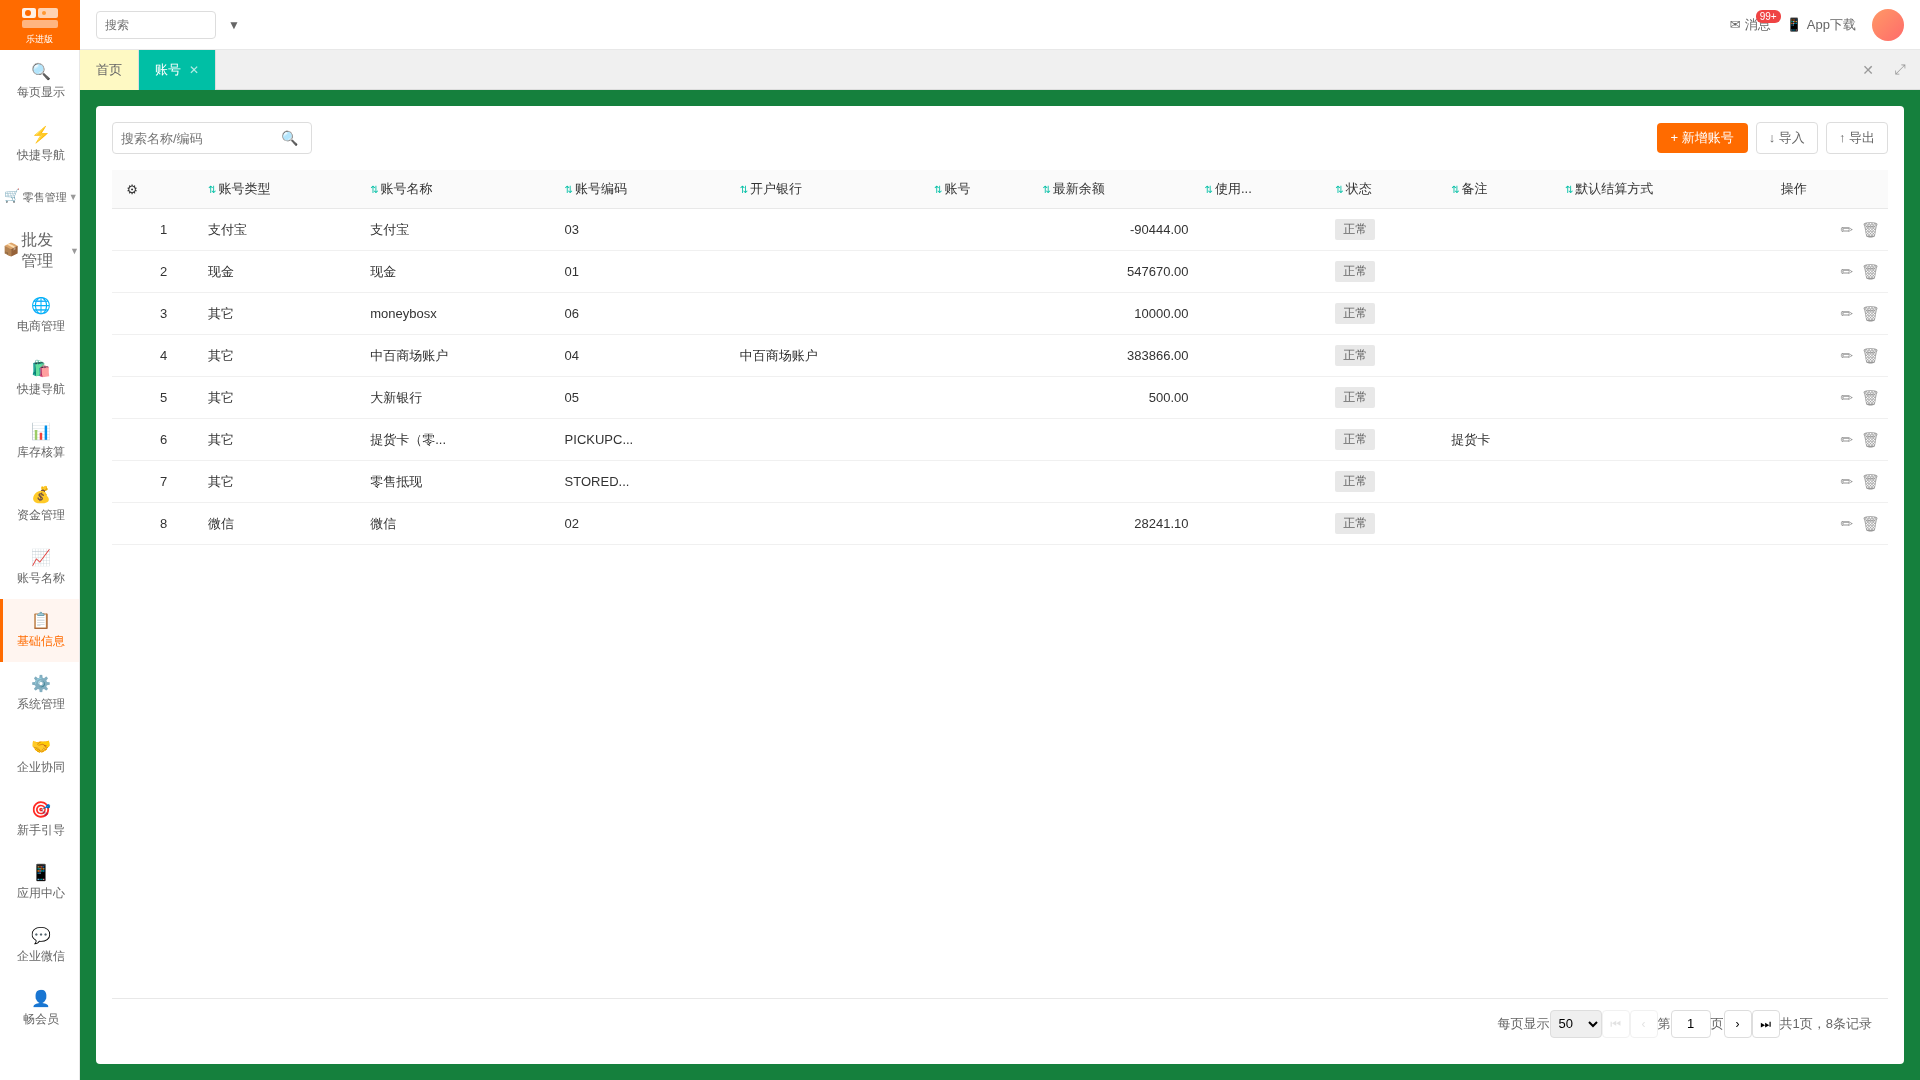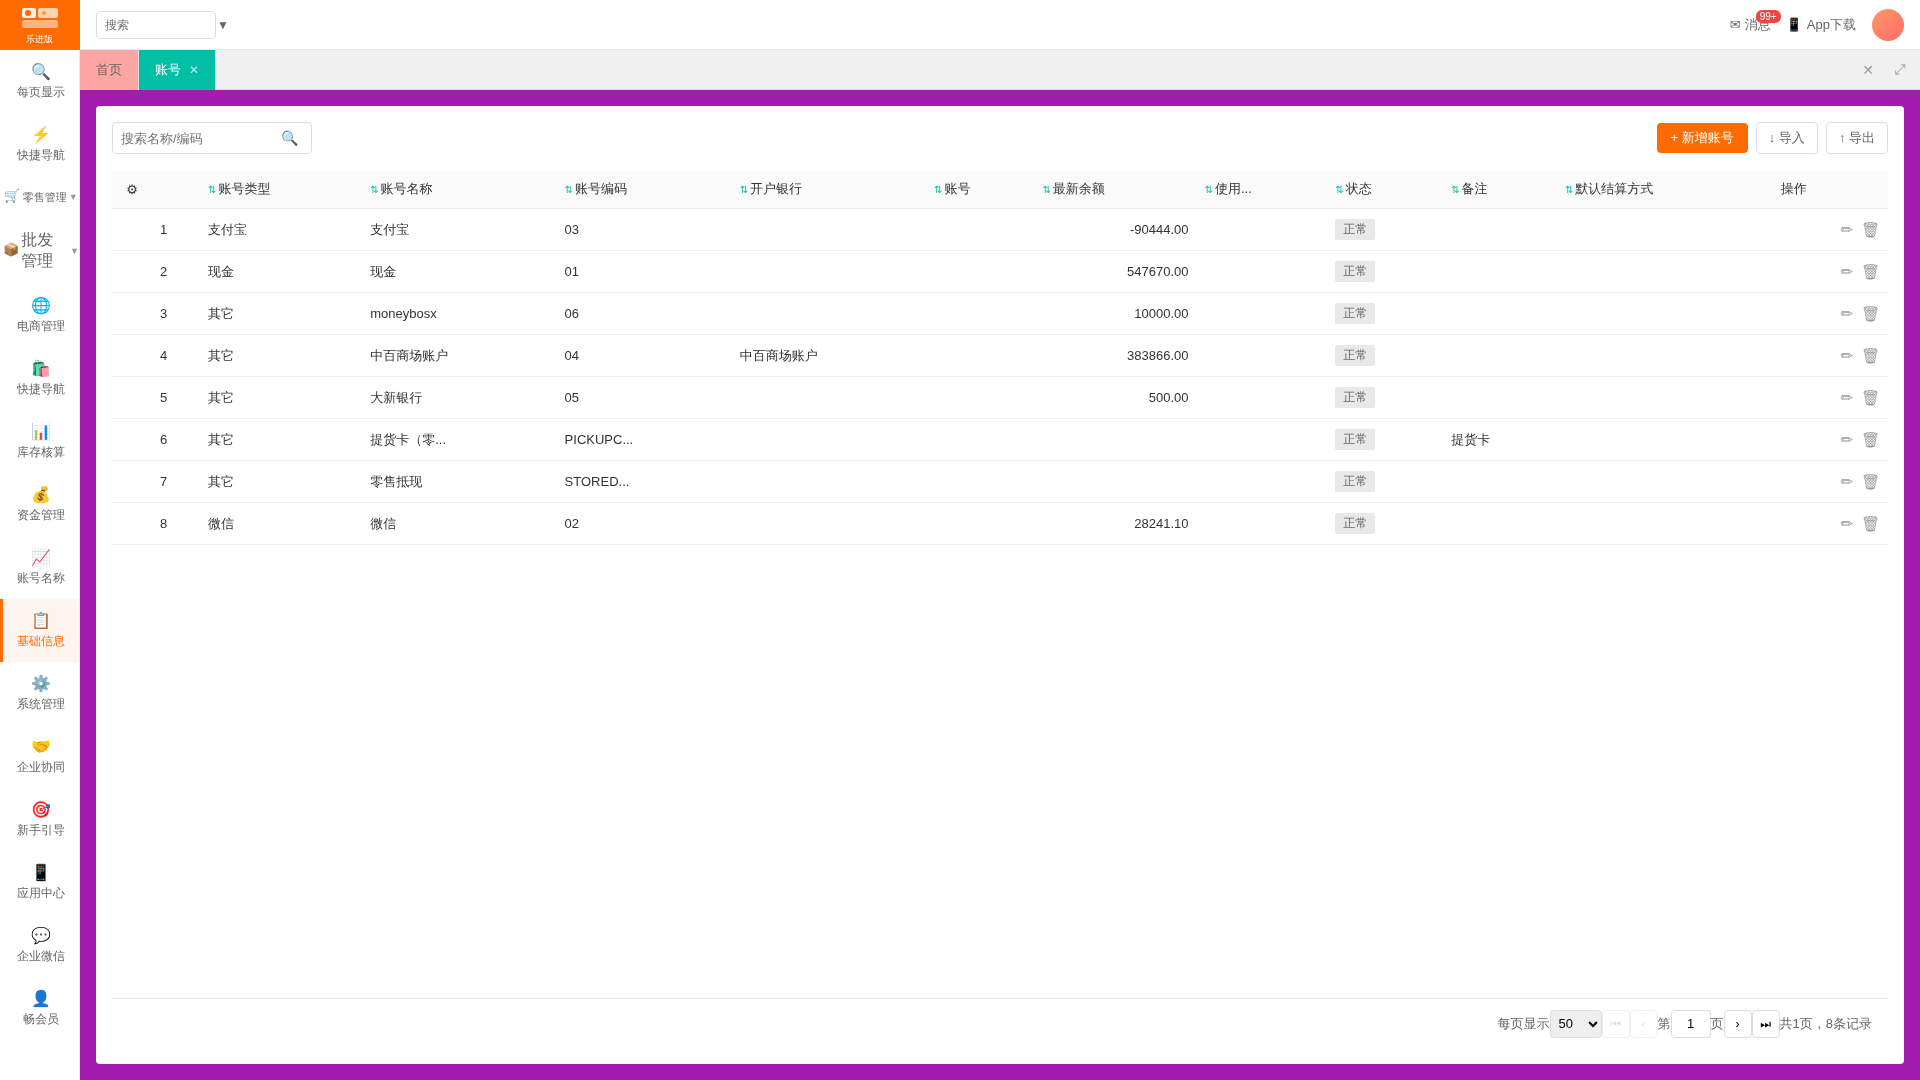--- a/index.html
+++ b/index.html
@@ -10,40 +10,40 @@
     .sidebar-nav { width: 100%; flex: 1; overflow-y: auto; }
     .sidebar-item { width: 100%; padding: 12px 0; display: flex; flex-direction: column; align-items: center; cursor: pointer; color: #666; font-size: 12px; border-left: 3px solid transparent; }
     .sidebar-item.active { color: #ff6b00; background: #fff5f0; border-left: 3px solid #ff6b00; }
     .sidebar-item .icon { font-size: 16px; margin-bottom: 3px; }
 
     
     .main { flex: 1; display: flex; flex-direction: column; height: 100%; }
 
     
     .top-header { height: 50px; background: #fff; display: flex; align-items: center; justify-content: space-between; padding: 0 16px; border-bottom: 1px solid #e8e8e8; }
-    .header-left { display: flex; gap: 1px; }
+    .header-left { display: flex; gap: 12px; }
     .header-search { width: 120px; height: 28px; border: 1px solid #ddd; border-radius: 4px; padding: 0 8px; font-size: 12px; }
     .header-dropdown { display: flex; align-items: center; gap: 4px; cursor: pointer; color: #666; font-size: 12px; }
     .header-right { display: flex; align-items: center; gap: 16px; }
     .msg-btn { position: relative; display: flex; align-items: center; gap: 4px; cursor: pointer; color: #666; font-size: 13px; }
     .badge { position: absolute; top: -6px; right: -10px; background: #ef4444; color: #fff; font-size: 10px; border-radius: 6px; padding: 1px 4px; min-width: 16px; text-align: right; }
     .app-download { display: flex; align-items: center; gap: 4px; cursor: pointer; color: #666; font-size: 13px; }
     .user-avatar { width: 32px; height: 32px; border-radius: 50%; background: #ddd; overflow: hidden; }
 
     
     .tab-bar { height: 40px; background: #f0f0f0; display: flex; align-items: center; padding: 0 0; border-bottom: 1px solid #ddd; }
     .tab-item { height: 40px; padding: 0 16px; display: flex; align-items: center; gap: 8px; cursor: pointer; font-size: 13px; border-right: 1px solid #ddd; background: #f0f0f0; color: #666; }
     .tab-item.active { background: #00bfa5; color: #fff; }
     .tab-close { font-size: 12px; cursor: pointer; opacity: 0.7; }
-    .tab-home { background: #fca5a5; border-bottom: none; }
+    .tab-home { background: #fef9c3; border-bottom: none; }
     .tab-actions { margin-left: auto; display: flex; align-items: center; gap: 8px; padding-right: 8px; }
     .tab-action-btn { width: 24px; height: 24px; display: flex; align-items: center; justify-content: center; cursor: pointer; color: #999; font-size: 14px; }
 
     
-    .content { flex: 1; padding: 16px; overflow-y: auto; background: #a21caf; display: flex; flex-direction: column; }
+    .content { flex: 1; padding: 16px; overflow-y: auto; background: #15803d; display: flex; flex-direction: column; }
     .content-panel { background: #fff; border-radius: 4px; flex: 1; display: flex; flex-direction: column; padding: 16px; }
 
     
     .toolbar { display: flex; align-items: center; justify-content: space-between; margin-bottom: 16px; }
     .search-box { display: flex; align-items: center; border: 1px solid #ddd; border-radius: 4px; padding: 0 8px; height: 32px; width: 200px; }
     .search-box input { border: none; outline: none; font-size: 13px; width: 160px; }
     .search-icon { color: #999; font-size: 14px; }
     .toolbar-right { display: flex; align-items: center; gap: 8px; }
     .btn-add { background: #ff6b00; color: #fff; border: none; border-radius: 4px; padding: 6px 14px; cursor: pointer; font-size: 13px; display: flex; align-items: center; gap: 4px; }
     .btn-import, .btn-export { background: #fff; color: #666; border: 1px solid #ddd; border-radius: 4px; padding: 6px 12px; cursor: pointer; font-size: 13px; display: flex; align-items: center; gap: 4px; }

